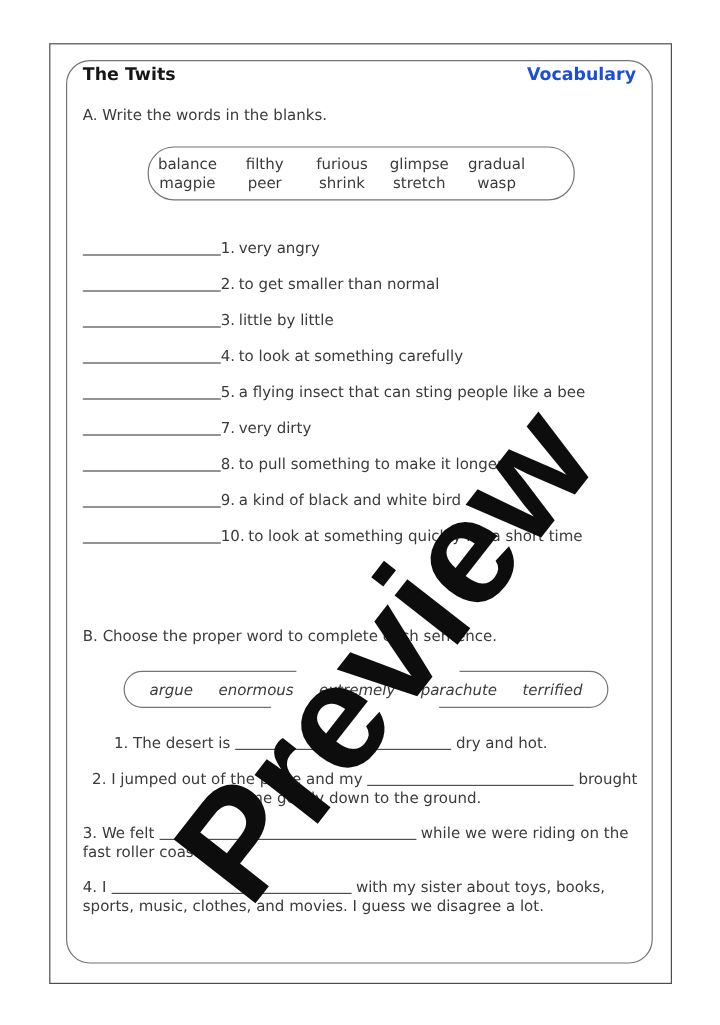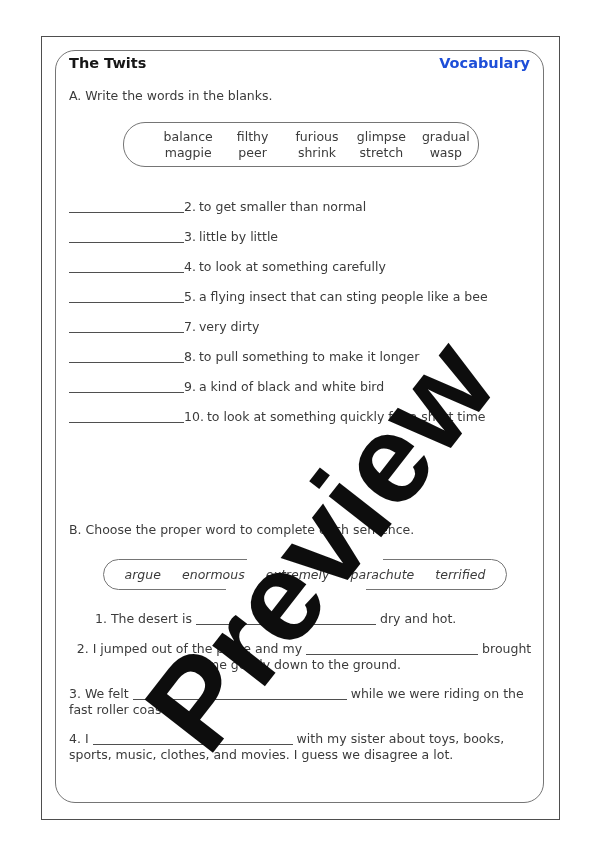--- a/index.html
+++ b/index.html
@@ -14,21 +14,21 @@
 
   .hdr-title{position:absolute;left:13px;top:4px;font-size:14.5px;font-weight:bold;color:#161616;}
   .hdr-subject{position:absolute;right:13px;top:4px;font-size:14.5px;font-weight:bold;color:#1d4ed8;}
 
   .instr{position:absolute;left:13px;font-size:12.5px;white-space:nowrap;}
   .instr-a{top:37px;}
   .instr-b{top:471px;}
 
   .bank-a{position:absolute;left:67px;top:71px;width:356px;height:45px;box-sizing:border-box;
           border:1px solid #757575;border-radius:22px;
-          display:flex;align-items:center;justify-content:flex-end;}
+          display:flex;align-items:center;justify-content:flex-start;}
   .bank-grid{display:grid;grid-template-columns:repeat(5,1fr);row-gap:1px;
              width:322px;font-size:12.5px;text-align:center;}
 
   .items-a{position:absolute;left:13px;top:141px;font-size:12.5px;}
   .item-row{height:30px;line-height:30px;white-space:nowrap;}
   .blank-a{display:inline-block;width:115px;height:12px;border-bottom:1px solid #4f4f4f;
            vertical-align:-2px;}
   .inum{margin-right:3px;}
 
   .bank-b{position:absolute;left:47px;top:508px;width:404px;height:31px;box-sizing:border-box;
@@ -71,20 +71,21 @@
           <span>gradual</span>
           <span>magpie</span>
           <span>peer</span>
           <span>shrink</span>
           <span>stretch</span>
           <span>wasp</span>
         </div>
       </div>
 
       <div class="items-a">
+        <div class="item-row"><span class="blank-a"></span><span class="inum">1.</span><span>very angry</span></div>
         <div class="item-row"><span class="blank-a"></span><span class="inum">2.</span><span>to get smaller than normal</span></div>
         <div class="item-row"><span class="blank-a"></span><span class="inum">3.</span><span>little by little</span></div>
         <div class="item-row"><span class="blank-a"></span><span class="inum">4.</span><span>to look at something carefully</span></div>
         <div class="item-row"><span class="blank-a"></span><span class="inum">5.</span><span>a flying insect that can sting people like a bee</span></div>
         <div class="item-row"><span class="blank-a"></span><span class="inum">7.</span><span>very dirty</span></div>
         <div class="item-row"><span class="blank-a"></span><span class="inum">8.</span><span>to pull something to make it longer</span></div>
         <div class="item-row"><span class="blank-a"></span><span class="inum">9.</span><span>a kind of black and white bird</span></div>
         <div class="item-row"><span class="blank-a"></span><span class="inum">10.</span><span>to look at something quickly for a short time</span></div>
       </div>
 

